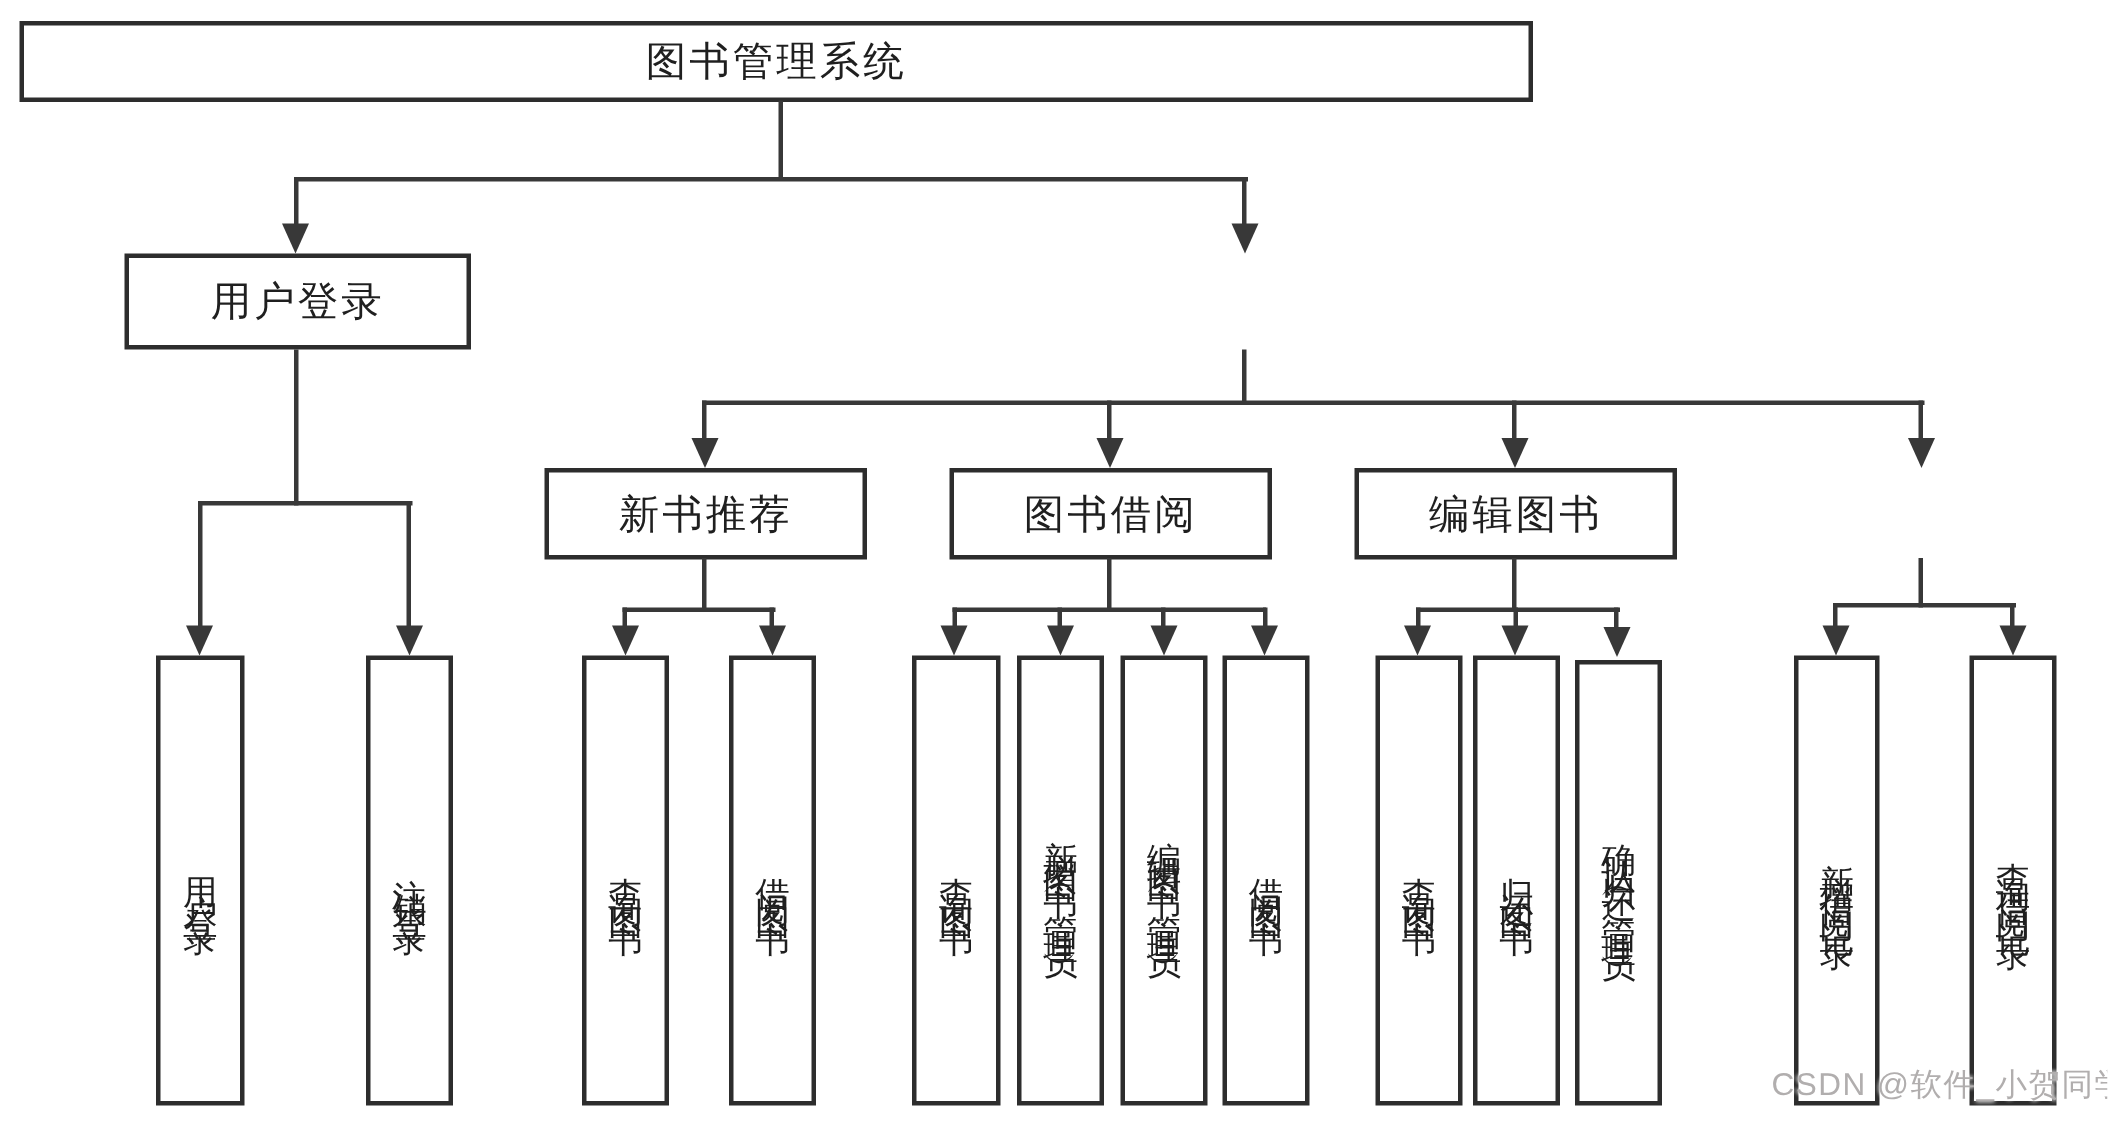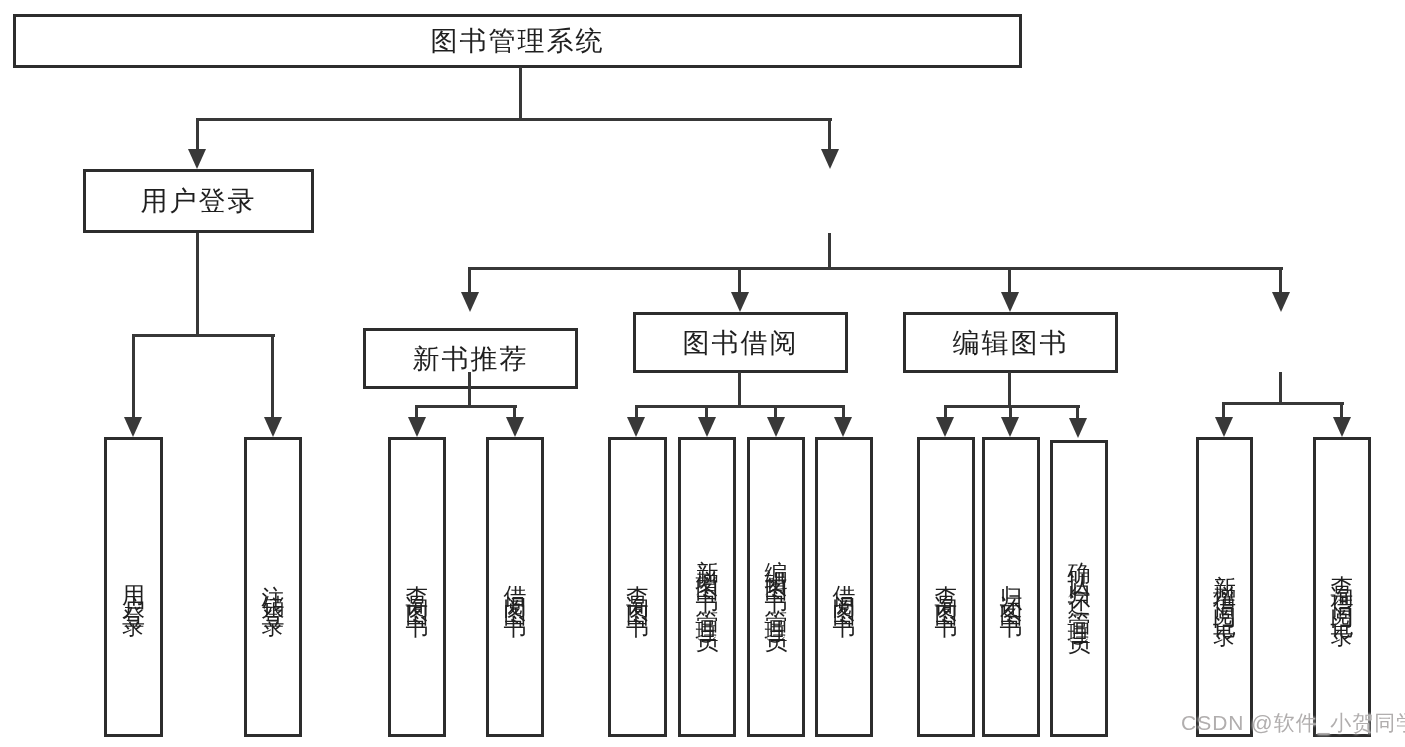--- a/index.html
+++ b/index.html
@@ -33,21 +33,21 @@
 </style>
 </head>
 <body>
 
 <div class="stage">
 
   <div class="box hbox" style="left:13px;top:14px;width:1009px;height:54px">图书管理系统</div>
 
   <div class="box hbox" style="left:83px;top:169px;width:231px;height:64px">用户登录</div>
 
-  <div class="box hbox" style="left:363px;top:328px;width:215px;height:61px">新书推荐</div>
+  <div class="box hbox" style="left:363px;top:312px;width:215px;height:61px">新书推荐</div>
   <div class="box hbox" style="left:633px;top:312px;width:215px;height:61px">图书借阅</div>
   <div class="box hbox" style="left:903px;top:312px;width:215px;height:61px">编辑图书</div>
 
   <div class="box leaf" style="left:104px;width:59px">
     <span>用户登录</span>
     </div>
   <div class="box leaf" style="left:244px;width:58px">
     <span>注销登录</span>
     </div>
 

